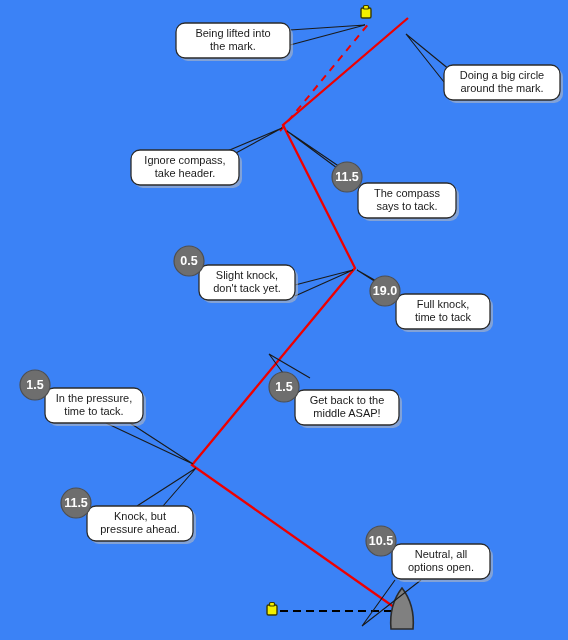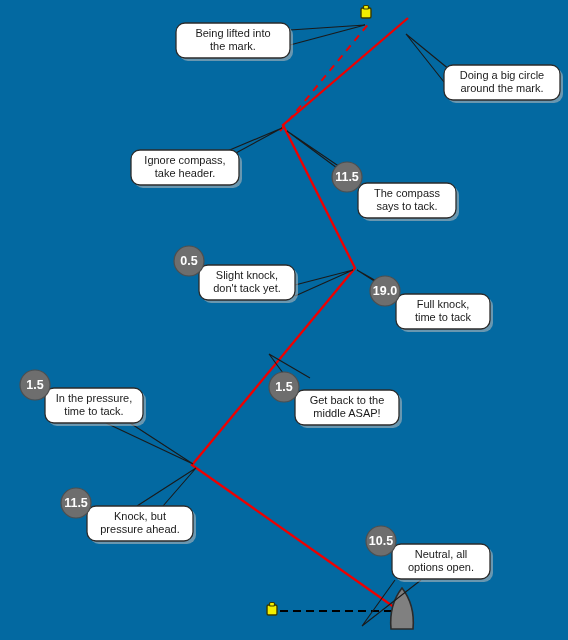--- a/index.html
+++ b/index.html
@@ -8,21 +8,21 @@
     padding: 0;
     background: #ffffff;
   }
   body {
     font-family: "Liberation Sans", sans-serif;
   }
   #diagram-root {
     position: relative;
     width: 568px;
     height: 640px;
-    background: #0369a1;
+    background: #3b82f6;
     overflow: hidden;
   }
   #diagram-svg {
     position: absolute;
     top: 0;
     left: 0;
     width: 568px;
     height: 640px;
   }
   .callout-text {

